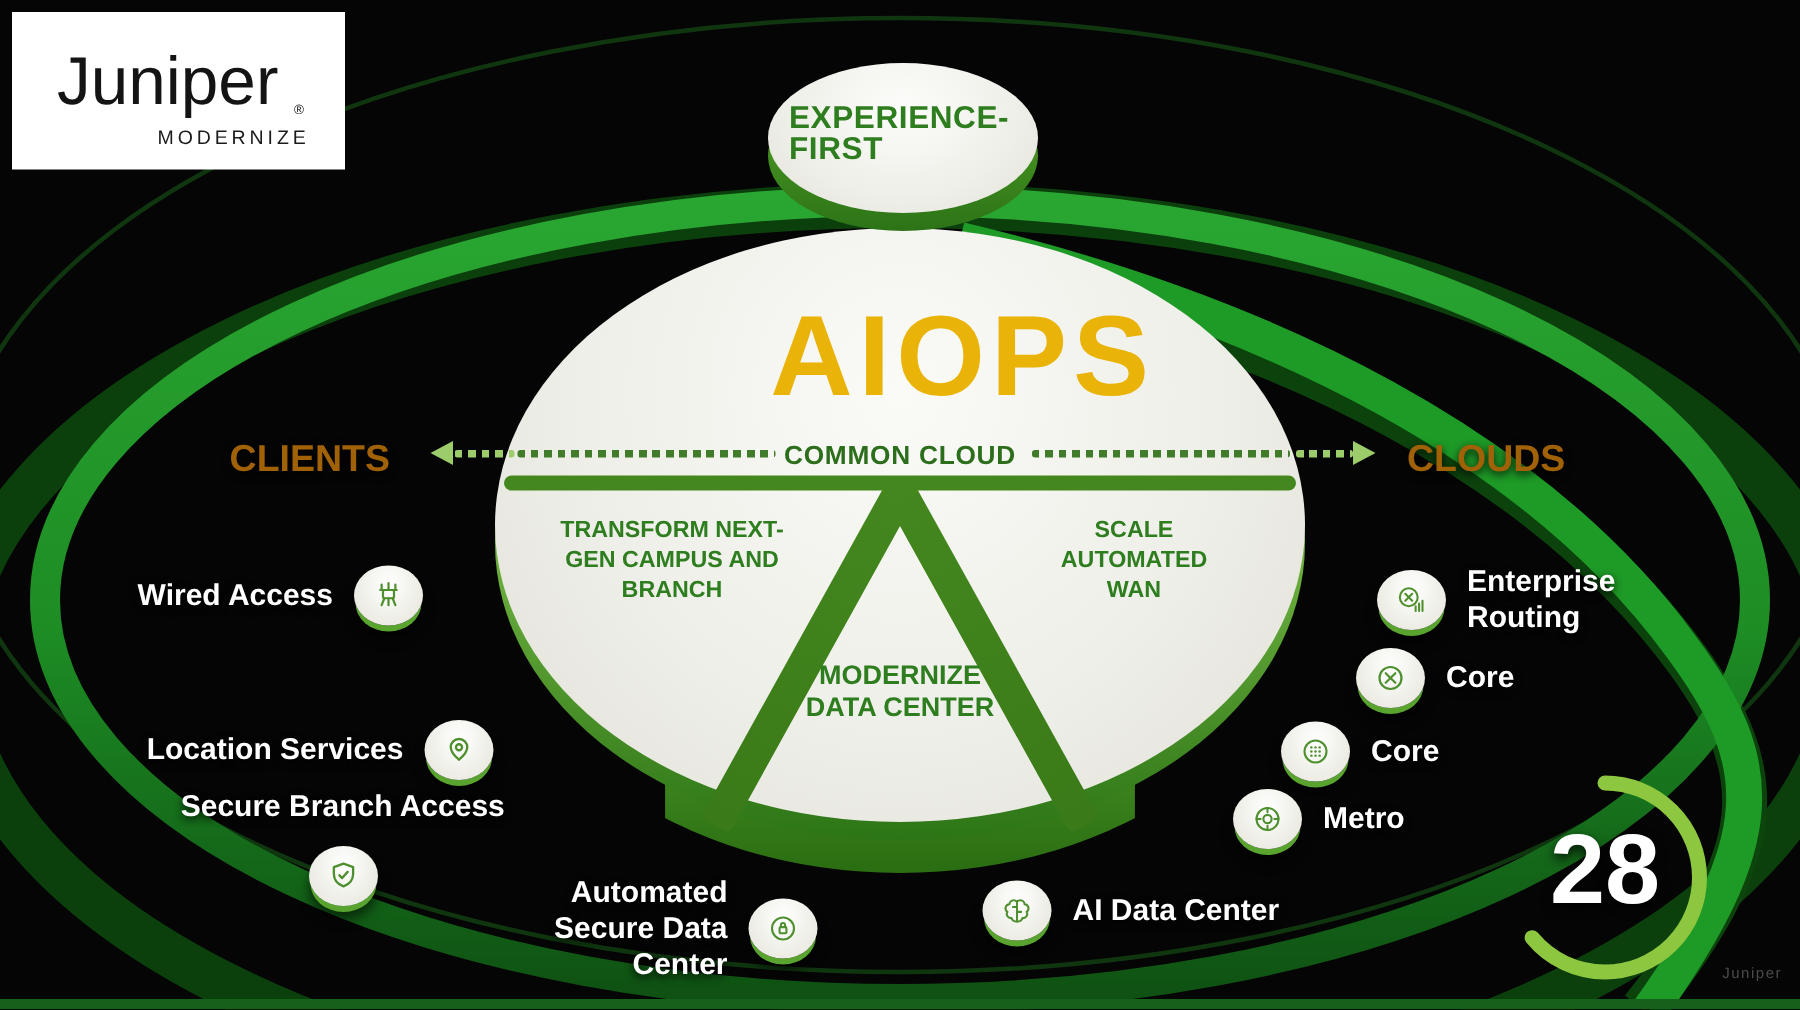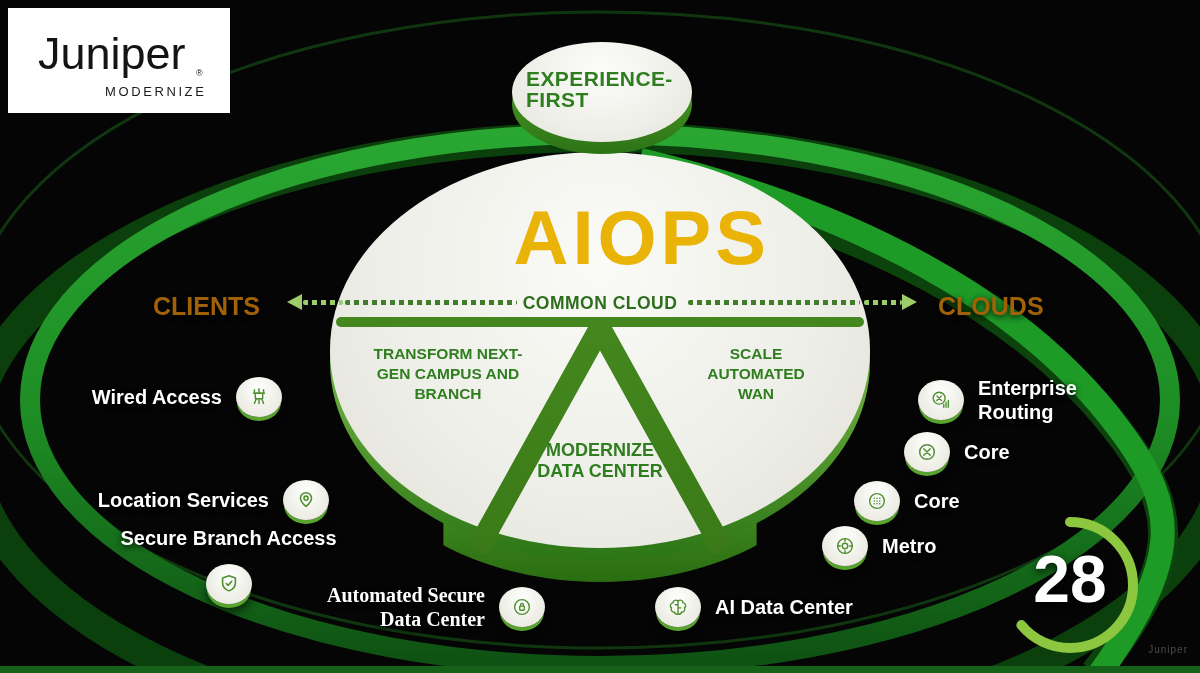--- a/index.html
+++ b/index.html
@@ -168,21 +168,21 @@
     <div class="lbl" style="flex:1;">Secure Branch Access</div>
     <div class="iconDisc">
       <svg width="22" height="22" viewBox="0 0 24 24" fill="none" stroke="#4e8f2e" stroke-width="1.7" stroke-linecap="round" stroke-linejoin="round">
         <path d="M12 3l7 2.5v5c0 4.5-3 7.5-7 9-4-1.5-7-4.5-7-9v-5z"></path>
         <path d="M9 11.5l2 2 4-4.5"></path>
       </svg>
     </div>
   </div>
 
   <div class="abs row leftside" style="left:310px;top:583px;width:235px;">
-    <div class="lbl" style="flex:1;font-family:Liberation Serif, serif;">Automated Secure Data Center</div>
+    <div class="lbl" style="flex:1;">Automated Secure Data Center</div>
     <div class="iconDisc">
       <svg width="22" height="22" viewBox="0 0 24 24" fill="none" stroke="#4e8f2e" stroke-width="1.5">
         <circle cx="12" cy="12" r="8"></circle>
         <rect x="9.5" y="11" width="5" height="4.5" rx="0.8"></rect>
         <path d="M10.5 11V9.5a1.5 1.5 0 0 1 3 0V11"></path>
       </svg>
     </div>
   </div>
 
   <div class="abs row" style="left:918px;top:376px;">

